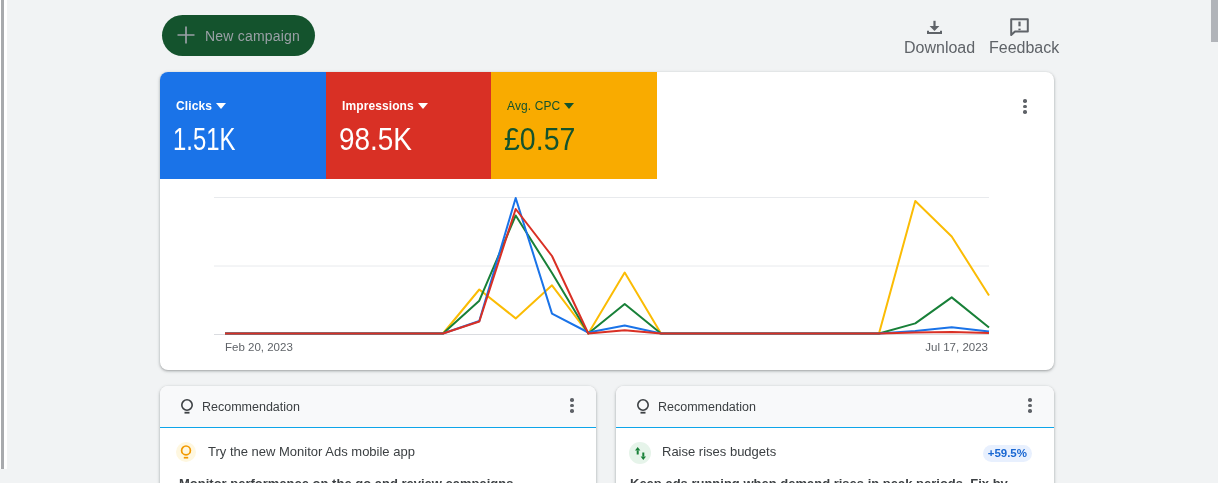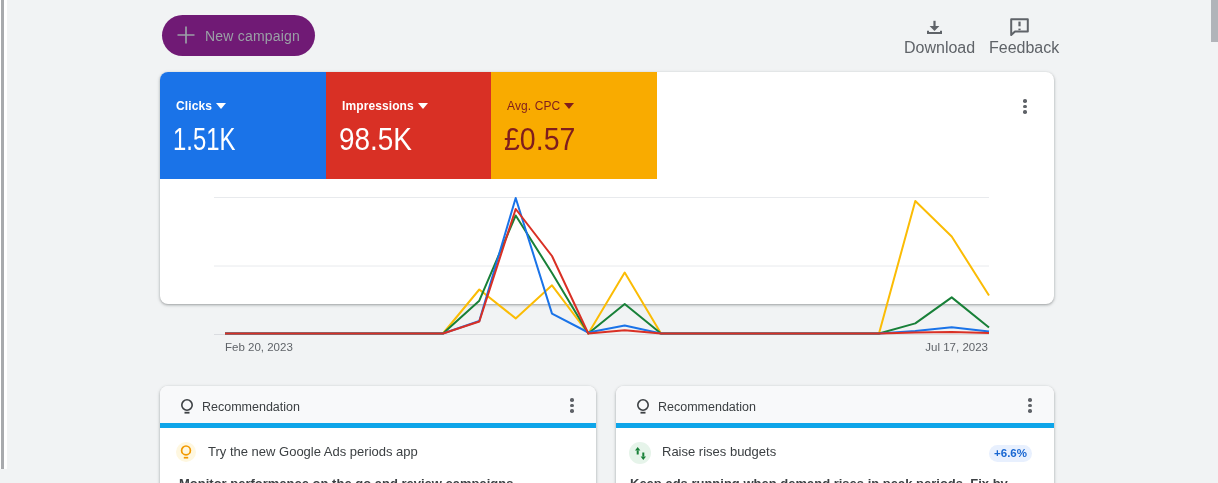--- a/index.html
+++ b/index.html
@@ -7,43 +7,43 @@
   body { background:#f1f3f4; font-family:"Liberation Sans", sans-serif; position:relative; }
   .abs { position:absolute; }
 
   
   .left-track { left:0; top:0; width:7px; height:469px; background:#ffffff; }
   .left-thumb { left:1px; top:0; width:3px; height:469px; background:#a8aaad; }
   
   .right-thumb { left:1211px; top:0; width:7px; height:42px; background:#b1b4b9; }
 
   
-  .newc { left:162px; top:15px; width:153px; height:41px; border-radius:21px; background:#701a75;
+  .newc { left:162px; top:15px; width:153px; height:41px; border-radius:21px; background:#14532d;
           color:#9aa0a6; font-size:14px; }
   .newc .plus { position:absolute; left:13px; top:4px; width:32px; height:32px; }
   .newc .lbl { position:absolute; left:43px; top:13px; letter-spacing:.2px; }
 
   .topicon { color:#5f6368; font-size:16px; text-align:center; }
   .topicon svg { display:block; margin:0 auto 3px auto; }
 
   
   .card { background:#fff; border-radius:8px; box-shadow:0 1px 2px rgba(60,64,67,.3),0 1px 3px 1px rgba(60,64,67,.15); }
-  .maincard { left:160px; top:72px; width:894px; height:232px;text-decoration:underline; }
+  .maincard { left:160px; top:72px; width:894px; height:298px;text-decoration:underline; }
   .tile { position:absolute; top:0; height:107px; width:166px; color:#fff; }
   .tile .tlabel { position:absolute; left:16px; top:27px; font-size:12px; font-weight:bold; letter-spacing:.1px; }
   .tile .tnum { position:absolute; left:13px; top:52px; font-size:31px; line-height:31px; transform:scaleX(.8); transform-origin:0 50%; }
   .caret { display:inline-block; width:0; height:0; border-left:5px solid transparent; border-right:5px solid transparent; border-top:6px solid currentColor; vertical-align:1px; margin-left:4px; }
 
   .kebab { width:4px; }
   .kebab i { display:block; width:3.5px; height:3.5px; border-radius:50%; background:#5f6368; margin-bottom:2px; }
 
   
   .rec { top:386px; height:130px; }
   .rec .rhead { position:absolute; left:0; top:0; right:0; height:42px; background:#f8f9fa;
-      border-bottom:5px solid #0ea5e9; border-radius:8px 8px 0 0; }
+      border-bottom:1px solid #0ea5e9; border-radius:8px 8px 0 0; }
   .rec .rtitle { position:absolute; left:42px; top:14px; font-size:12.5px; color:#3c4043; }
   .rec .rowtext { position:absolute; font-size:13px; color:#3c4043; }
   .badge { position:absolute; background:#e8f0fe; color:#1967d2; font-size:11.5px; font-weight:bold;
       border-radius:9px; height:17px; line-height:17px; padding:0 5px; }
   .cuttext { position:absolute; top:476px; font-size:13px; font-weight:bold; color:#3c4043; }
 </style>
 </head>
 <body>
   <div class="abs left-track"></div>
   <div class="abs left-thumb"></div>
@@ -75,21 +75,21 @@
 
   <div class="abs card maincard">
     <div class="tile" style="left:0; background:#1a73e8; border-radius:8px 0 0 0;">
       <div class="tlabel">Clicks<span class="caret"></span></div>
       <div class="tnum" style="transform:scaleX(.77);">1.51K</div>
     </div>
     <div class="tile" style="left:166px; background:#d93025; width:165px;text-align:right;">
       <div class="tlabel">Impressions<span class="caret"></span></div>
       <div class="tnum" style="transform:scaleX(.9);">98.5K</div>
     </div>
-    <div class="tile" style="left:331px; background:#f9ab00; color:#7f1d1d; width:166px;">
+    <div class="tile" style="left:331px; background:#f9ab00; color:#14532d; width:166px;">
       <div class="tlabel" style="font-weight:normal;">Avg. CPC<span class="caret"></span></div>
       <div class="tnum" style="transform:scaleX(.92);">£0.57</div>
     </div>
 
     <div class="abs kebab" style="left:863px; top:27px;">
       <i></i>
       <i></i>
       <i></i>
     </div>
 
@@ -121,21 +121,21 @@
         <i></i>
         <i></i>
         <i></i>
       </div>
     </div>
     <div class="abs" style="left:16px; top:56px; width:20px; height:20px; border-radius:50%; background:#fef7e0;"></div>
     <svg class="abs" style="left:20px; top:59px;" width="12" height="15" viewBox="0 0 12 15">
       <circle cx="6" cy="5.4" r="4.4" fill="none" stroke="#f29900" stroke-width="1.7"></circle>
       <path d="M3.8 12.7h4.4" stroke="#f29900" stroke-width="1.7"></path>
     </svg>
-    <div class="rowtext" style="left:48px; top:58px;">Try the new Google Ads periods app</div>
+    <div class="rowtext" style="left:48px; top:58px;">Try the new Monitor Ads mobile app</div>
   </div>
   <div class="cuttext" style="left:179px; width:400px;">Monitor performance on the go and review campaigns</div>
 
   <div class="abs card rec" style="left:616px; width:438px;">
     <div class="rhead">
       <svg style="position:absolute; left:19px; top:11px;" width="16" height="19" viewBox="0 0 16 19">
         <circle cx="8" cy="8" r="5.2" fill="none" stroke="#3c4043" stroke-width="1.6"></circle>
         <path d="M5.5 15.7h5" stroke="#3c4043" stroke-width="1.8"></path>
       </svg>
       <span class="rtitle">Recommendation</span>
@@ -146,15 +146,15 @@
       </div>
     </div>
     <div class="abs" style="left:13px; top:56px; width:22px; height:22px; border-radius:50%; background:#e6f4ea;"></div>
     <svg class="abs" style="left:19px; top:61px;" width="11" height="13" viewBox="0 0 11 13">
       <polygon points="0,3.6 5.4,3.6 2.7,0" fill="#188038"></polygon>
       <path d="M2.7 3.4V7.5" stroke="#188038" stroke-width="2"></path>
       <polygon points="5.6,9.4 11,9.4 8.3,13" fill="#188038"></polygon>
       <path d="M8.3 5.5V9.6" stroke="#188038" stroke-width="2"></path>
     </svg>
     <div class="rowtext" style="left:46px; top:58px;">Raise rises budgets</div>
-    <div class="badge" style="right:22px; top:59px;">+6.6%</div>
+    <div class="badge" style="right:22px; top:59px;">+59.5%</div>
   </div>
   <div class="cuttext" style="left:630px; width:420px;">Keep ads running when demand rises in peak periods. Fix by raising daily keeps availability of</div>
 
 </body></html>

